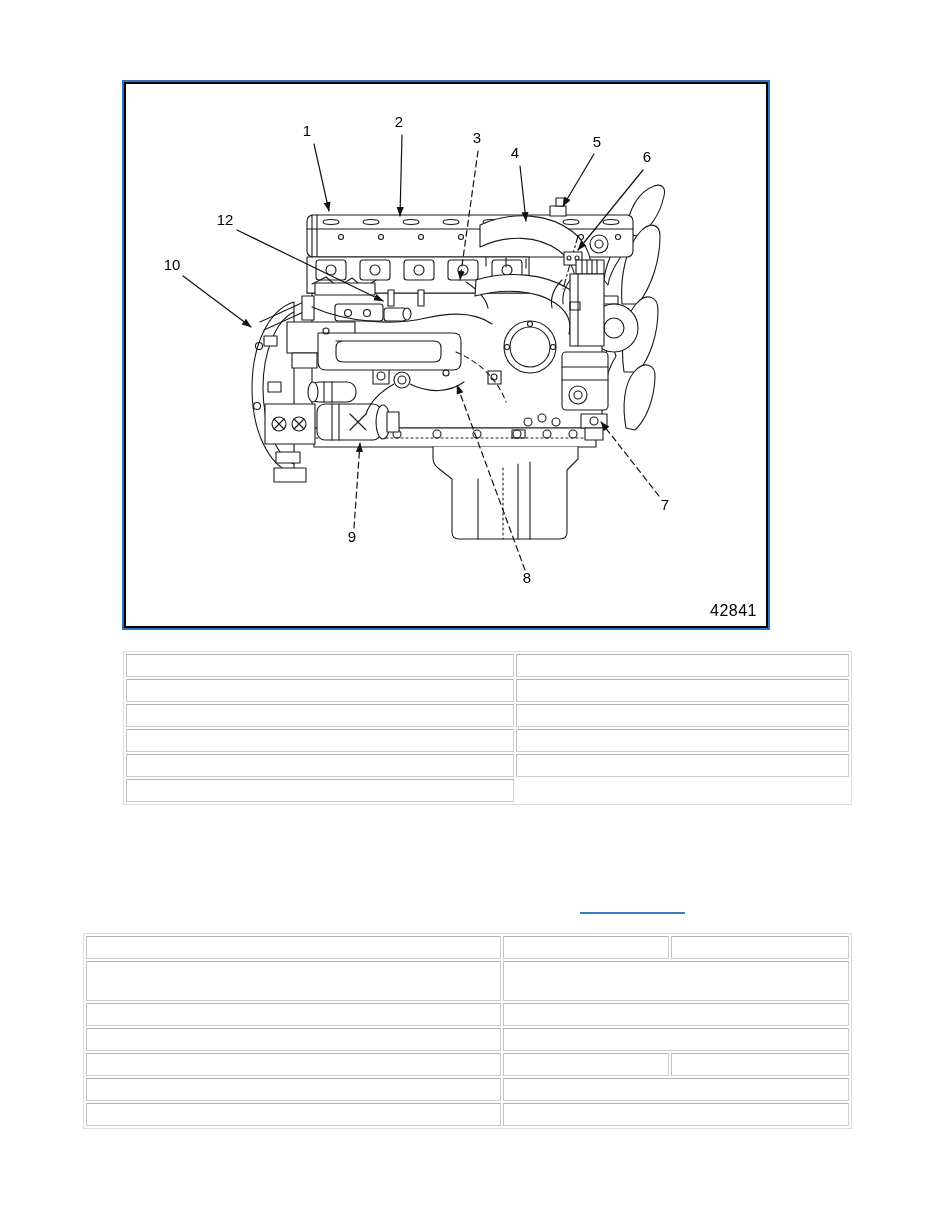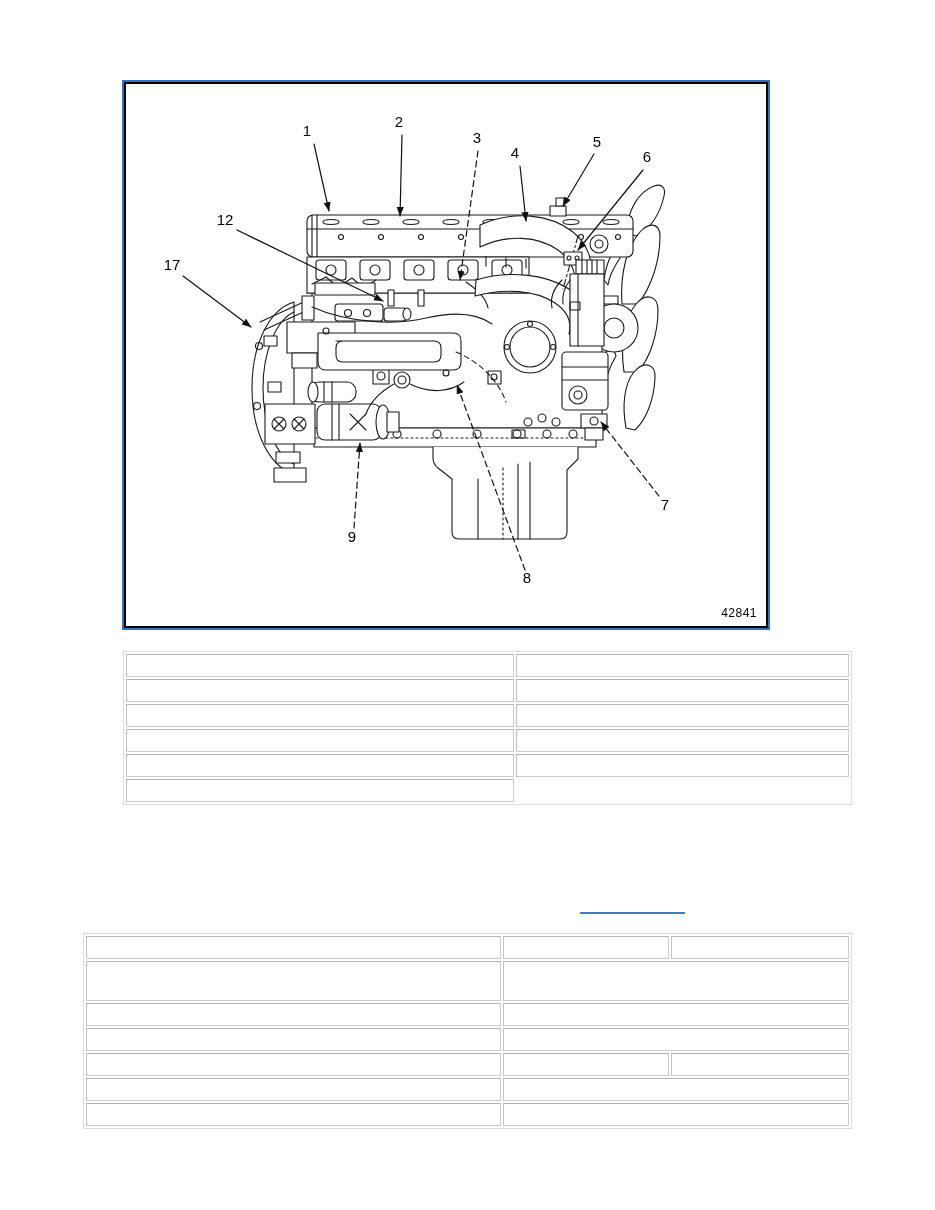--- a/index.html
+++ b/index.html
@@ -6,21 +6,21 @@
   .page{position:relative;width:935px;height:1210px;background:#ffffff;overflow:hidden;
         font-family:"Liberation Sans", sans-serif;color:#000;}
 
   
   .figure-box{position:absolute;left:122px;top:80px;width:648px;height:550px;
               box-sizing:border-box;border:2px solid #2d73c0;background:#fff;}
   .figure-inner{position:absolute;left:0;top:0;right:0;bottom:0;border:2px solid #000;}
   .figure-inner svg{position:absolute;left:0;top:0;}
   .callout{position:absolute;width:26px;text-align:center;font-size:15px;line-height:18px;
            color:#000;background:transparent;}
-  .fig-num{position:absolute;right:9px;bottom:6px;font-size:12px;letter-spacing:0.5px;}
+  .fig-num{position:absolute;right:9px;bottom:6px;font-size:16px;letter-spacing:0.5px;}
 
   
   table.grid{position:absolute;border-collapse:separate;border-spacing:2px;
              border:1px solid #dddddd;background:#ffffff;box-sizing:border-box;}
   table.grid td{border:1px solid #cccccc;border-top-color:#b3b3b3;border-left-color:#c0c0c0;
                 background:#ffffff;height:21px;padding:0 4px;font-size:12px;}
   #parts-table{left:123px;top:651px;width:729px;}
   #spec-table{left:83px;top:933px;width:769px;}
   #spec-table tr:nth-child(2) td{height:38px;}
 
@@ -243,21 +243,21 @@
 
       <div class="callout" style="left:168px;top:38px">1</div>
       <div class="callout" style="left:260px;top:29px">2</div>
       <div class="callout" style="left:338px;top:45px">3</div>
       <div class="callout" style="left:376px;top:60px">4</div>
       <div class="callout" style="left:458px;top:49px">5</div>
       <div class="callout" style="left:508px;top:64px">6</div>
       <div class="callout" style="left:526px;top:412px">7</div>
       <div class="callout" style="left:388px;top:485px">8</div>
       <div class="callout" style="left:213px;top:444px">9</div>
-      <div class="callout" style="left:33px;top:172px">17</div>
+      <div class="callout" style="left:33px;top:172px">10</div>
       <div class="callout" style="left:86px;top:127px">12</div>
 
       <div class="fig-num">42841</div>
     </div>
   </div>
 
   <table class="grid" id="parts-table">
     <colgroup>
         <col style="width:388px">
         <col>

